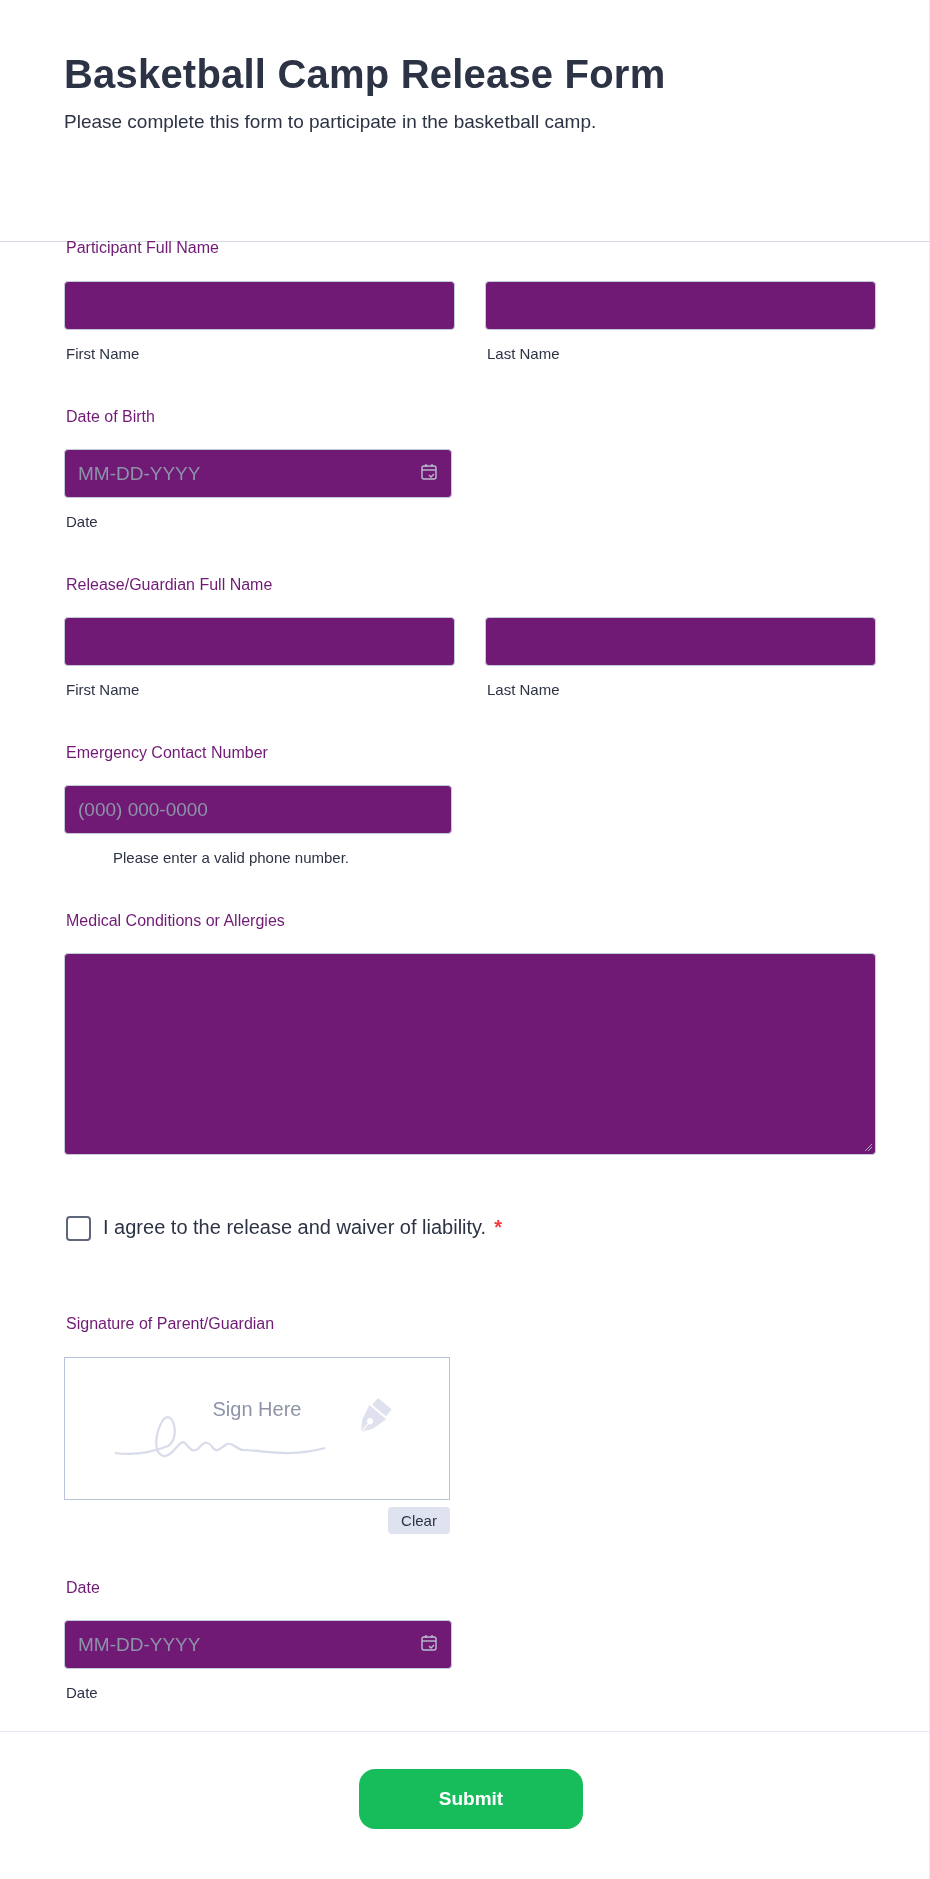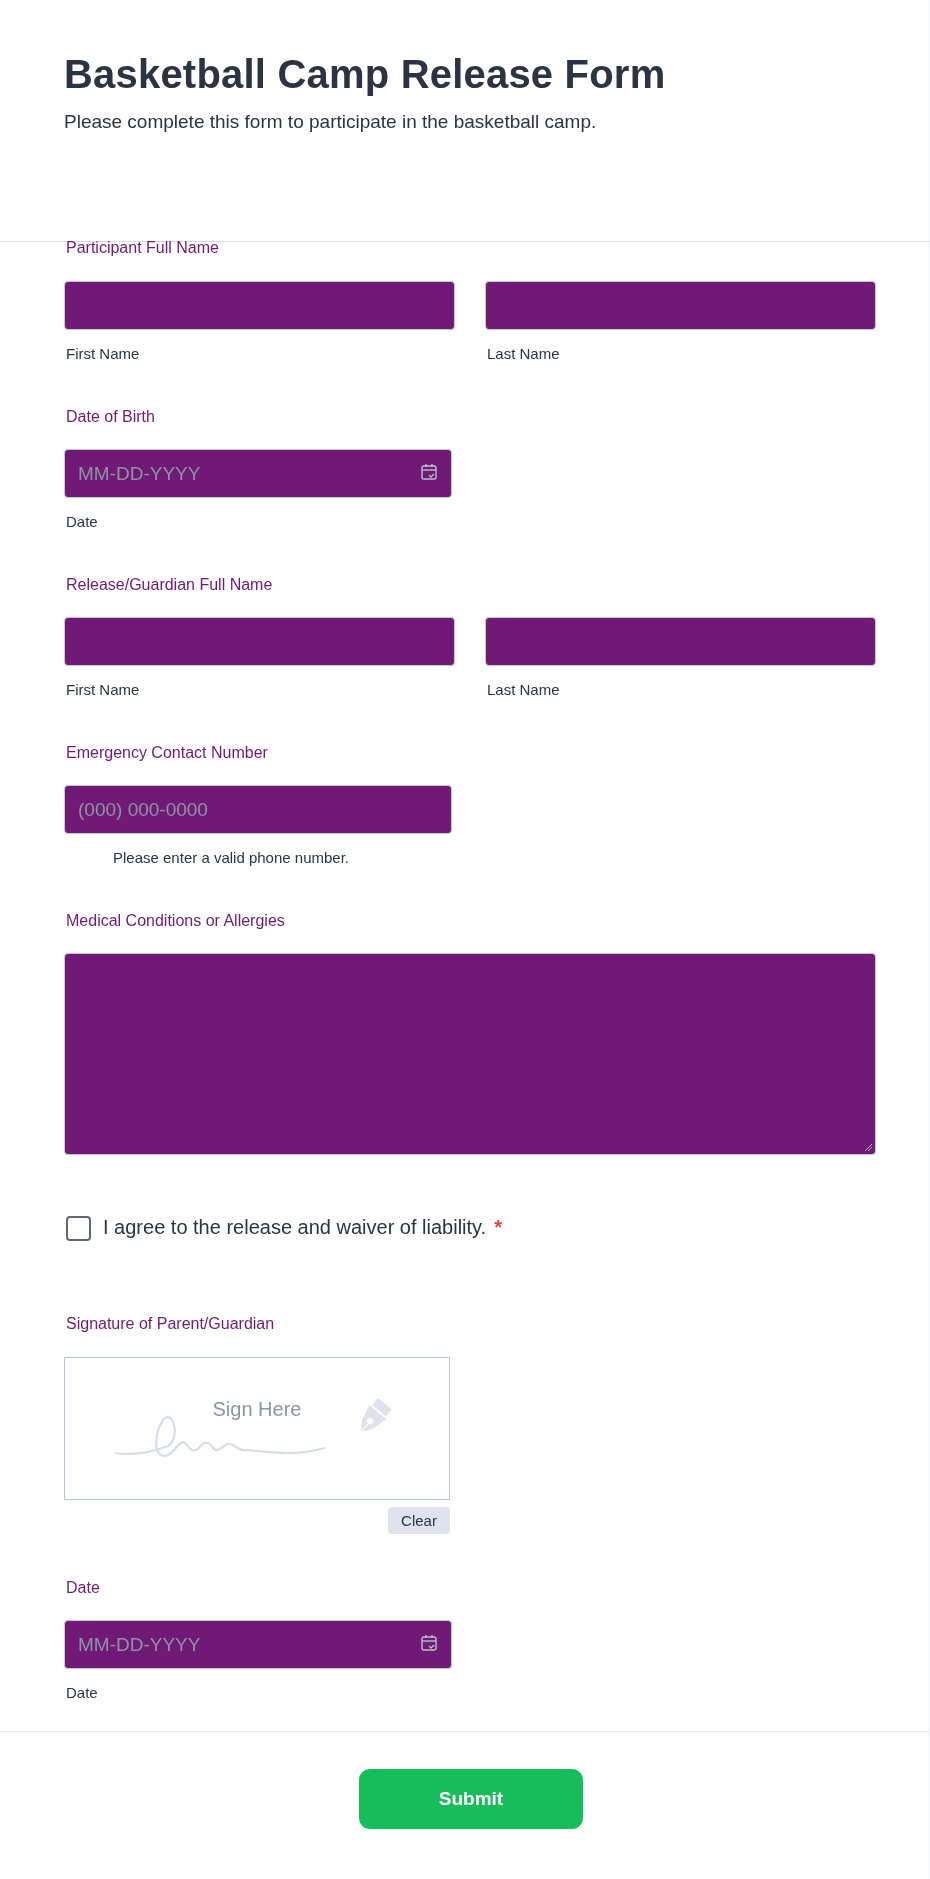--- a/index.html
+++ b/index.html
@@ -16,21 +16,21 @@
   .cal { position: absolute; right: 14px; top: 14px; width: 18px; height: 18px; }
   textarea.input { resize: none; padding: 10px; line-height: normal; }
   .grip { position: absolute; right: 3px; bottom: 3px; width: 10px; height: 10px; }
   .checkbox { position: absolute; left: 66px; top: 1216px; width: 25px; height: 25px; border: 2px solid #5e6679; border-radius: 4px; background: #fff; }
   .check-label { position: absolute; left: 103px; top: 1216px; font-size: 20px; color: #2c3345; }
   .req { color: #f23a3c; margin-left: 8px; font-weight: bold; }
   .sig { position: absolute; left: 64px; top: 1357px; width: 386px; height: 143px; border: 1px solid #b8c2da; border-radius: 0; background: #fff; }
   .sig-text { position: absolute; left: 0; width: 100%; top: 40px; text-align: center; font-size: 20px; color: #8d94a8; }
   .clear-btn { position: absolute; left: 388px; top: 1507px; width: 62px; height: 27px; background: #dfe3ef; border-radius: 4px; border: none; font-family: "Liberation Sans", sans-serif; font-size: 15px; color: #2c3345; line-height: 27px; }
   .footer-line { position: absolute; left: 0; top: 1731px; width: 930px; height: 1px; background: #e6e8f3; }
-  .submit { position: absolute; left: 359px; top: 1769px; width: 224px; height: 60px; background: #18bd5b; border-radius: 11px; border: none; color: #fff; font-family: "Liberation Sans", sans-serif; font-size: 19px; font-weight: bold; text-align: center; line-height: 60px; }
+  .submit { position: absolute; left: 359px; top: 1769px; width: 224px; height: 60px; background: #18bd5b; border-radius: 16px; border: none; color: #fff; font-family: "Liberation Sans", sans-serif; font-size: 19px; font-weight: bold; text-align: center; line-height: 60px; }
 </style>
 </head>
 <body>
 
 <div class="card">
 
   <div class="header">
     <h1 class="title">Basketball Camp Release Form</h1>
     <p class="subtitle">Please complete this form to participate in the basketball camp.</p>
   </div>

